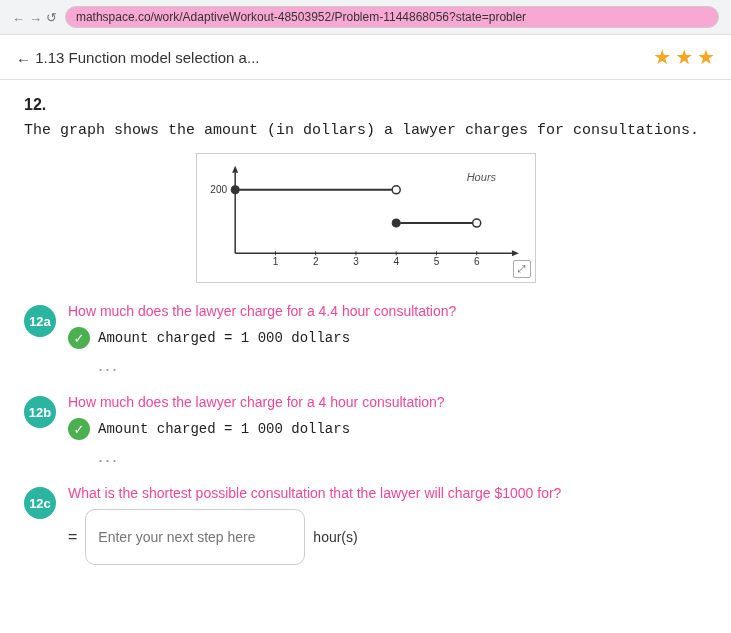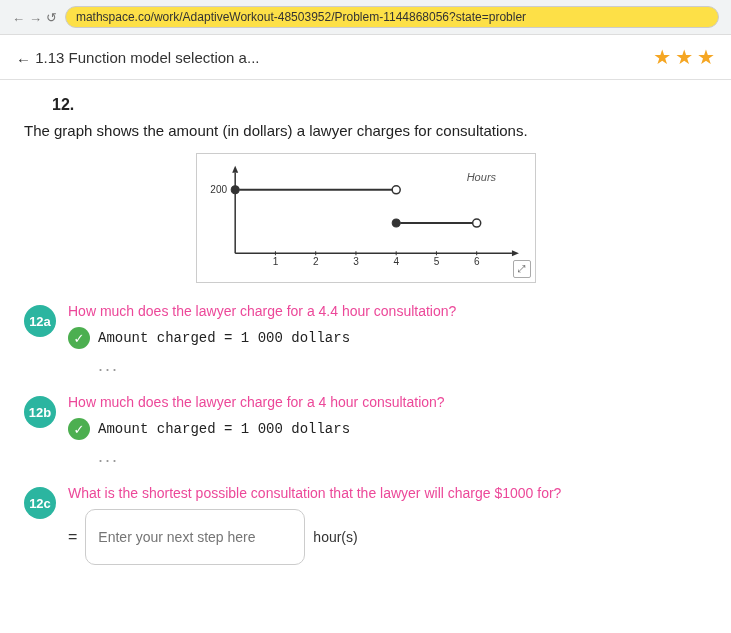--- a/index.html
+++ b/index.html
@@ -18,21 +18,21 @@
       display: flex;
       align-items: center;
       gap: 8px;
       font-size: 13px;
       color: #333;
     }
     .browser-arrows {
       display: flex; gap: 4px; align-items: center; color: #777;
     }
     .browser-url {
-      background: #fde047;
+      background: #f9a8d4;
       border: 1px solid #ccc;
       border-radius: 12px;
       padding: 3px 10px;
       font-size: 12px;
       color: #333;
       flex: 1;
     }
 
     .page-header {
       background: white;
@@ -56,26 +56,26 @@
       background: white;
       padding: 16px 24px;
       min-height: 580px;
     }
 
     .question-number {
       font-size: 16px;
       font-weight: bold;
       color: #222;
       margin-bottom: 8px;
-      margin-left: 28px;
     }
     .question-text {
       font-size: 15px;
       color: #222;
       margin-bottom: 14px;
+      font-family: Liberation Mono, monospace;
     }
 
     
     .graph-container {
       border: 1px solid #ccc;
       background: white;
       margin: 0 auto 20px auto;
       width: 340px;
       height: 130px;
       position: relative;

